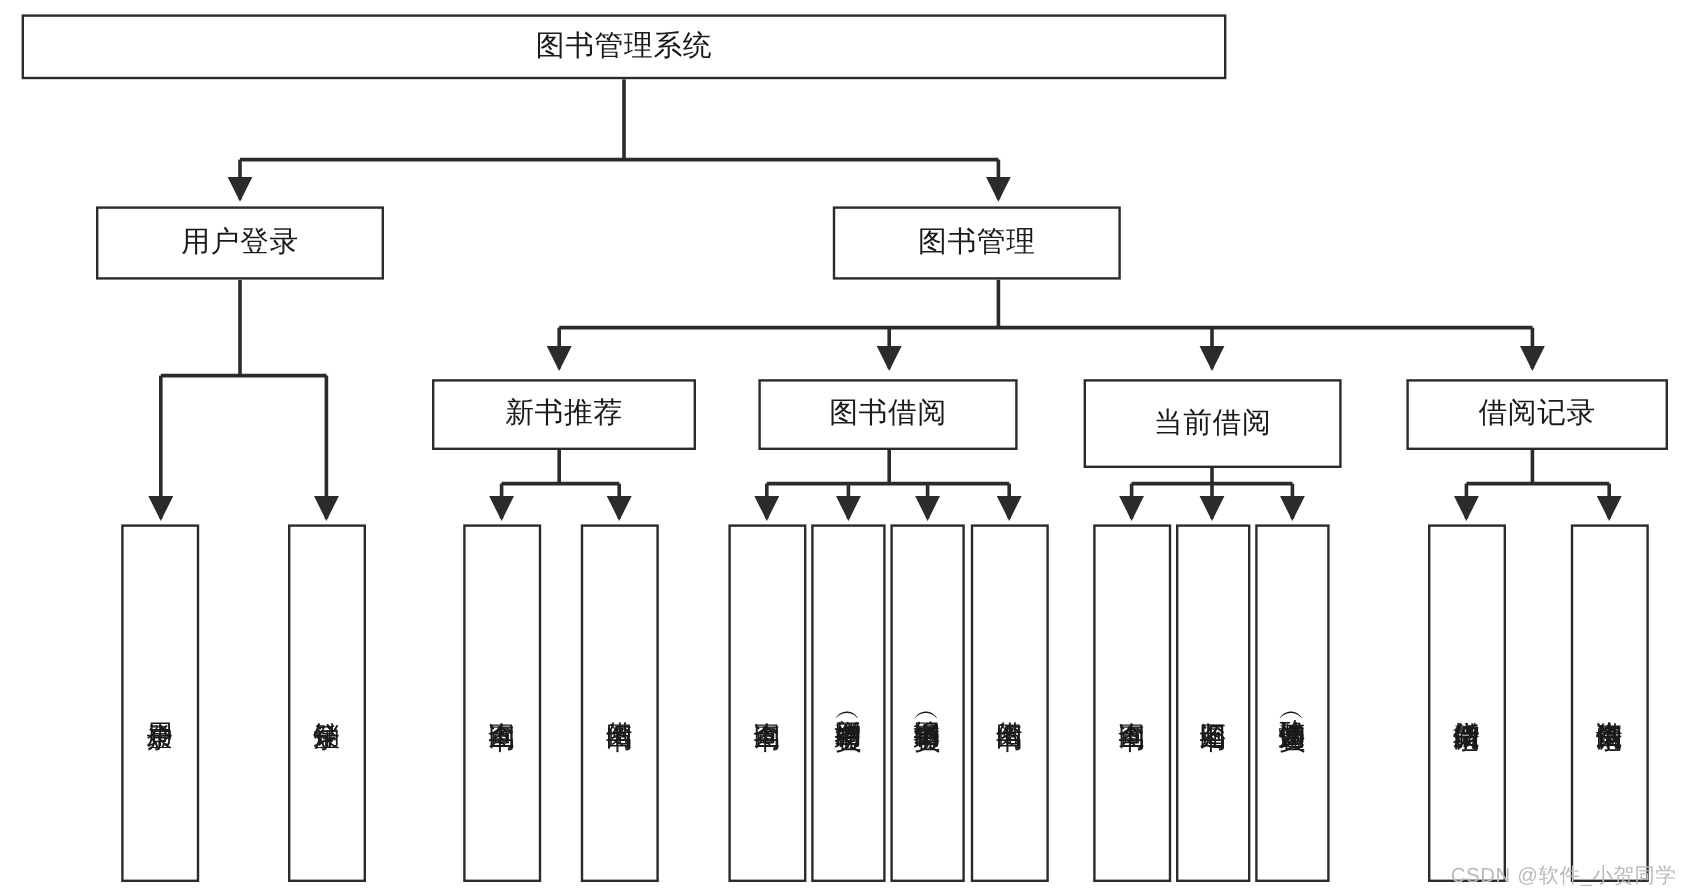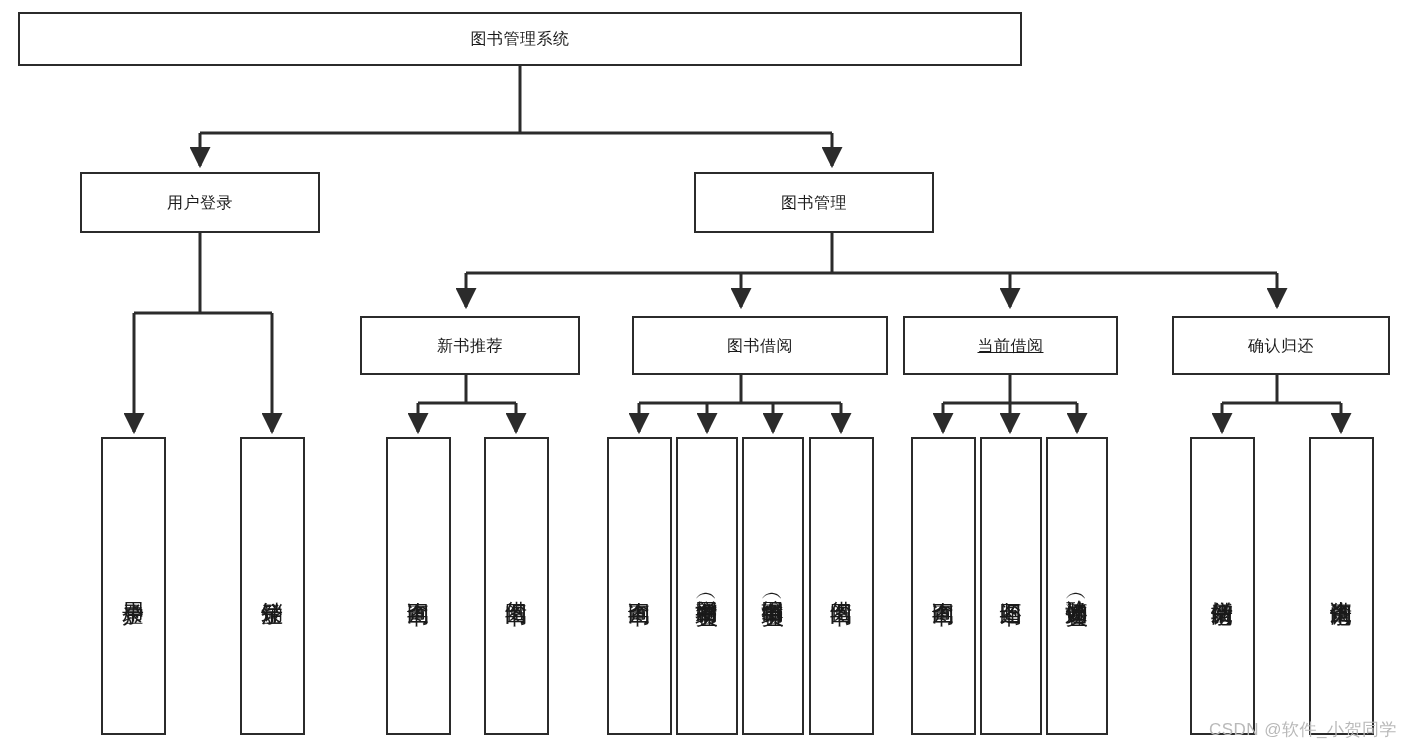--- a/index.html
+++ b/index.html
@@ -36,21 +36,21 @@
     color: #1a1a1a;
   }
   .node .label {
     display: block;
     text-align: center;
     line-height: 1.12;
     white-space: nowrap;
   }
   
   .node.h .label {
-    font-size: 16px;
+    font-size: 24px;
     letter-spacing: 0.5px;
   }
   
   .node.v {
     align-items: center;
     justify-content: center;
     padding: 6px 0;
   }
   .node.v .label {
     writing-mode: vertical-rl;
@@ -134,28 +134,28 @@
   <div class="node h" style="left:80px; top:172px; width:240px; height:61px;">
     <span class="label">用户登录</span>
   </div>
   <div class="node h" style="left:694px; top:172px; width:240px; height:61px;">
     <span class="label">图书管理</span>
   </div>
 
   <div class="node h" style="left:360px; top:316px; width:220px; height:59px;">
     <span class="label">新书推荐</span>
   </div>
-  <div class="node h" style="left:632px; top:316px; width:256px; height:59px;">
+  <div class="node h" style="left:632px; top:316px; width:216px; height:59px;">
     <span class="label">图书借阅</span>
   </div>
-  <div class="node h" style="left:903px; top:316px; width:215px; height:59px;text-decoration:underline;">
+  <div class="node h" style="left:903px; top:316px; width:215px; height:74px;">
     <span class="label">当前借阅</span>
   </div>
   <div class="node h" style="left:1172px; top:316px; width:218px; height:59px;">
-    <span class="label">确认归还</span>
+    <span class="label">借阅记录</span>
   </div>
 
   <div class="node v" style="left:101px; top:437px; width:65px; height:298px;">
     <span class="label">用户登录</span>
   </div>
   <div class="node v" style="left:240px; top:437px; width:65px; height:298px;">
     <span class="label">注销登录</span>
   </div>
 
   <div class="node v" style="left:386px; top:437px; width:65px; height:298px;">

